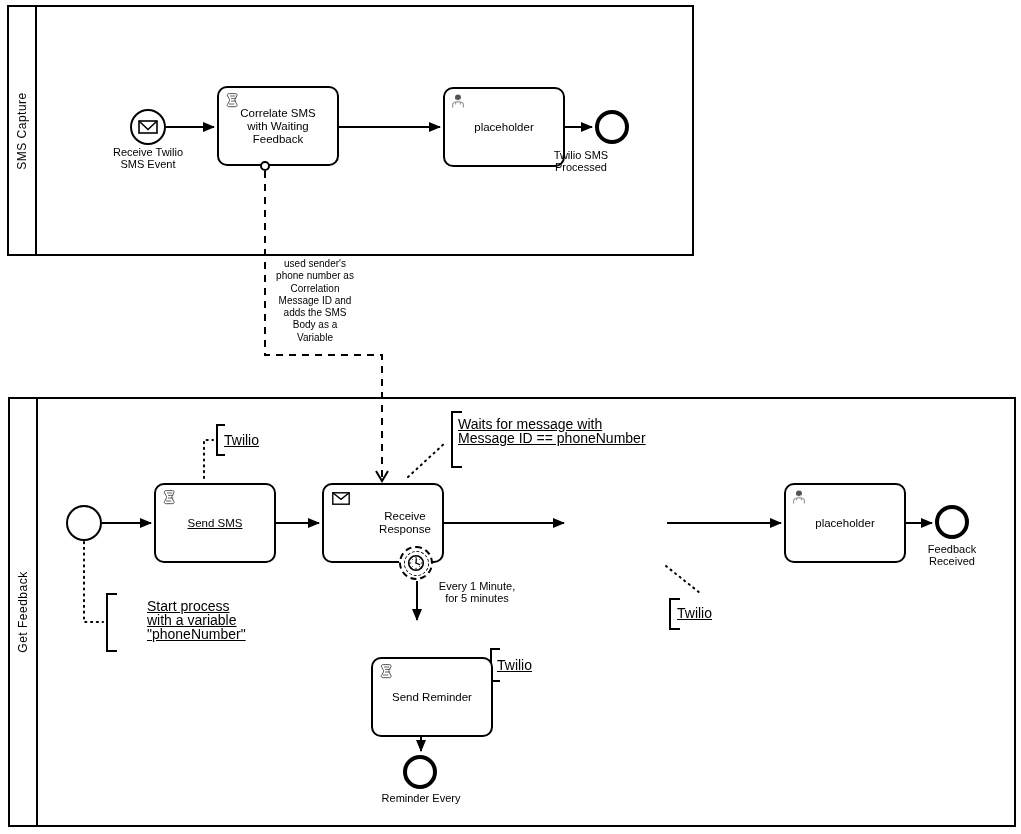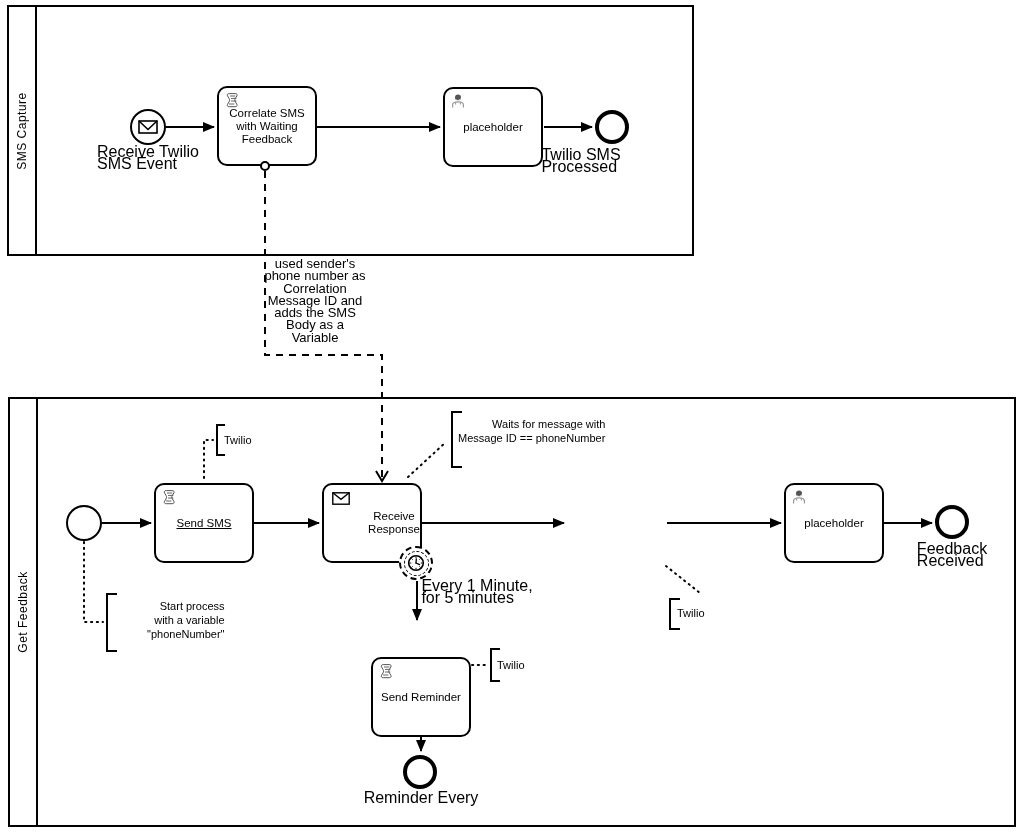--- a/index.html
+++ b/index.html
@@ -15,37 +15,37 @@
   .pool-band{
     position:absolute;left:0;top:0;bottom:0;width:28px;
     border-right:2px solid #000;box-sizing:border-box;
   }
   .pool-label{
     position:absolute;top:50%;left:50%;
     transform:translate(-50%,-50%) rotate(-90deg);
     white-space:nowrap;font-size:12px;letter-spacing:0.5px;
   }
   .task{
-    position:absolute;width:100px;height:80px;border:2px solid #000;
+    position:absolute;width:122px;height:80px;border:2px solid #000;
     border-radius:10px;background:#fff;box-sizing:border-box;
     display:flex;align-items:center;justify-content:center;
     text-align:center;font-size:11.5px;line-height:13px;
     white-space:pre-line;z-index:3;
   }
   .task .marker{position:absolute;left:5px;top:4px;width:16px;height:16px;}
   .lbl{
-    position:absolute;font-size:16px;line-height:12px;
+    position:absolute;font-size:11px;line-height:12px;text-align:center;
     transform:translateX(-50%);white-space:pre-line;z-index:4;
   }
   .note{
-    position:absolute;font-size:11px;line-height:14px;text-align:right;
-    white-space:pre-line;z-index:4;
+    position:absolute;font-size:14px;line-height:14px;text-align:left;
+    white-space:pre-line;z-index:4;text-decoration:underline;
   }
   .note-center{
-    position:absolute;font-size:13px;line-height:12.3px;text-align:center;
+    position:absolute;font-size:10px;line-height:12.3px;text-align:center;
     transform:translateX(-50%);white-space:pre-line;z-index:4;
   }
   .anchor-dot{
     position:absolute;width:10px;height:10px;border:2px solid #000;
     border-radius:50%;background:#fff;box-sizing:border-box;z-index:5;
   }
   .timer-outer{
     position:absolute;left:399px;top:546px;width:34px;height:34px;
     border:2px dashed #000;border-radius:50%;background:#fff;
     box-sizing:border-box;z-index:5;display:flex;align-items:center;justify-content:center;

